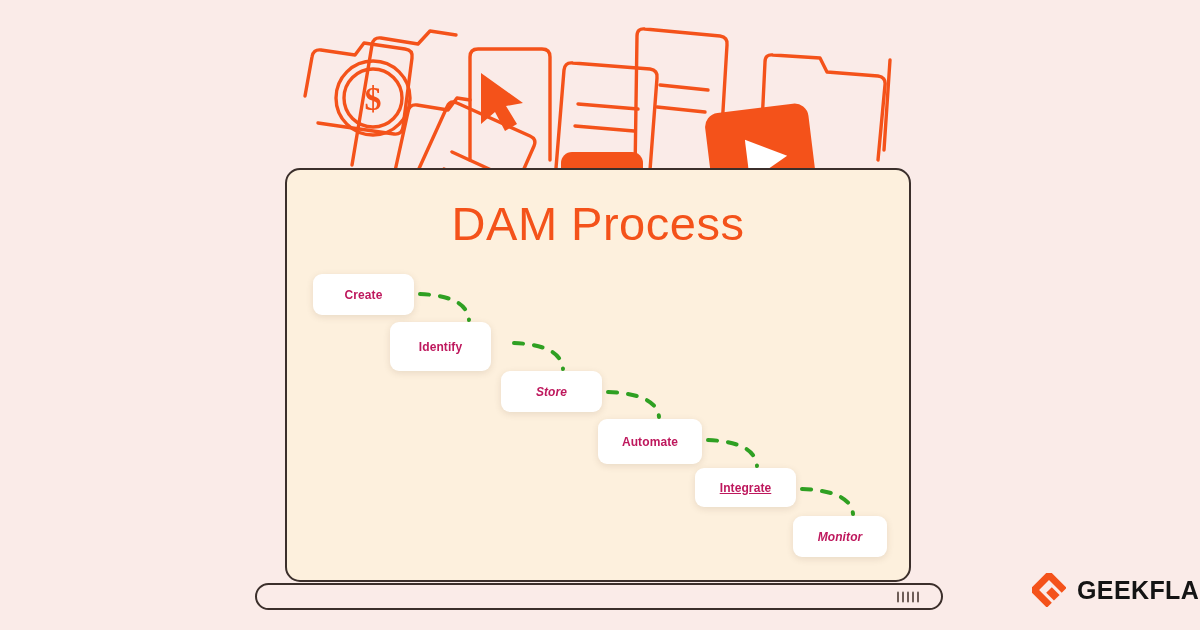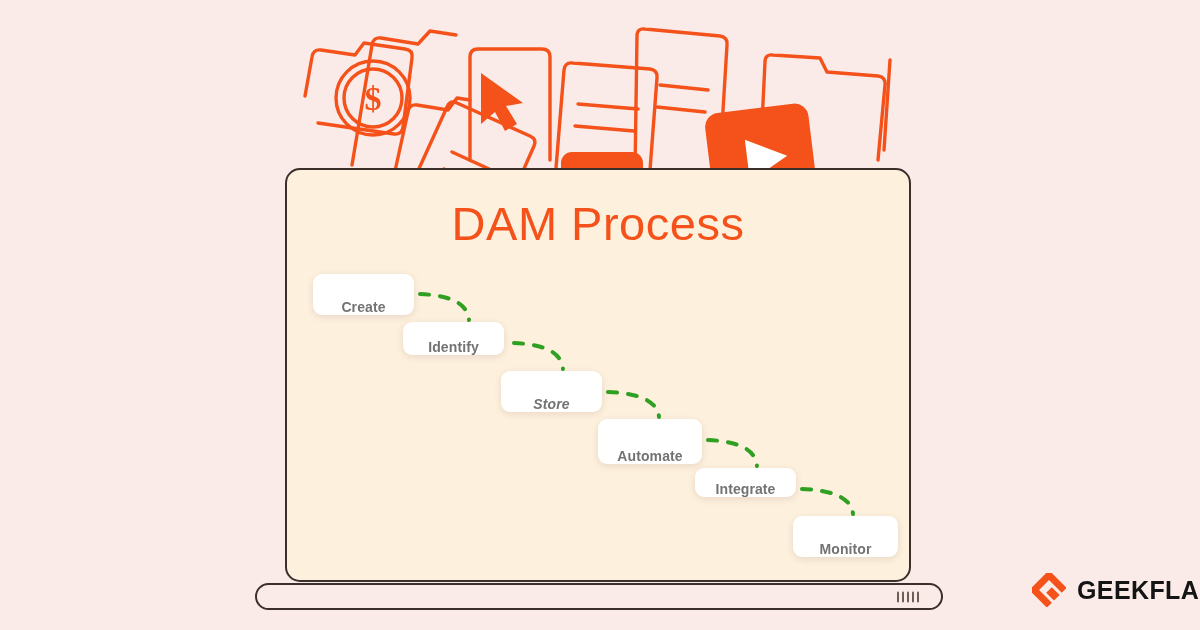--- a/index.html
+++ b/index.html
@@ -49,23 +49,23 @@
     white-space:nowrap;
   }
 
   
   .steps{position:absolute;left:285px;top:168px;width:626px;height:414px;z-index:8;}
   .step-card{
     position:absolute;
     background:#ffffff;
     border-radius:9px;
     box-shadow:0 2px 7px rgba(90,60,40,0.13);
-    display:flex;align-items:flex-end;justify-content:center;
-    color:#737373;
-    font-size:14px;
+    display:flex;align-items:center;justify-content:center;
+    color:#be185d;
+    font-size:12px;
     font-weight:600;
     letter-spacing:0.1px;
     white-space:nowrap;
     box-sizing:border-box;
   }
   .arcs{position:absolute;left:0;top:0;width:626px;height:414px;overflow:visible;}
 
   
   .brand{
     position:absolute;left:1032px;top:573px;
@@ -139,33 +139,33 @@
         <path d="M229 175 Q276 177 278 201"></path>
         <path d="M323 224 Q372 226 374 249"></path>
         <path d="M423 272 Q470 274 472 298"></path>
         <path d="M517 321 Q566 323 568 346"></path>
       </g>
     </svg>
 
     <div class="step-card" style="left: 28px; top: 106px; width: 101px; height: 41px;">
         <span>Create</span>
       </div>
-    <div class="step-card" style="left: 118px; top: 154px; width: 101px; height: 33px;">
+    <div class="step-card" style="left: 105px; top: 154px; width: 101px; height: 49px;">
         <span>Identify</span>
       </div>
     <div class="step-card" style="left: 216px; top: 203px; width: 101px; height: 41px; font-style: italic;">
         <span>Store</span>
       </div>
     <div class="step-card" style="left: 313px; top: 251px; width: 104px; height: 45px;">
         <span>Automate</span>
       </div>
-    <div class="step-card" style="left: 410px; top: 300px; width: 101px; height: 29px;">
+    <div class="step-card" style="left: 410px; top: 300px; width: 101px; height: 39px; text-decoration: underline;">
         <span>Integrate</span>
       </div>
-    <div class="step-card" style="left: 508px; top: 348px; width: 105px; height: 41px;">
+    <div class="step-card" style="left: 508px; top: 348px; width: 94px; height: 41px; font-style: italic;">
         <span>Monitor</span>
       </div>
   </div>
 
   <div class="laptop-base">
     <span class="vents">
       <i></i>
         <i></i>
         <i></i>
         <i></i>

